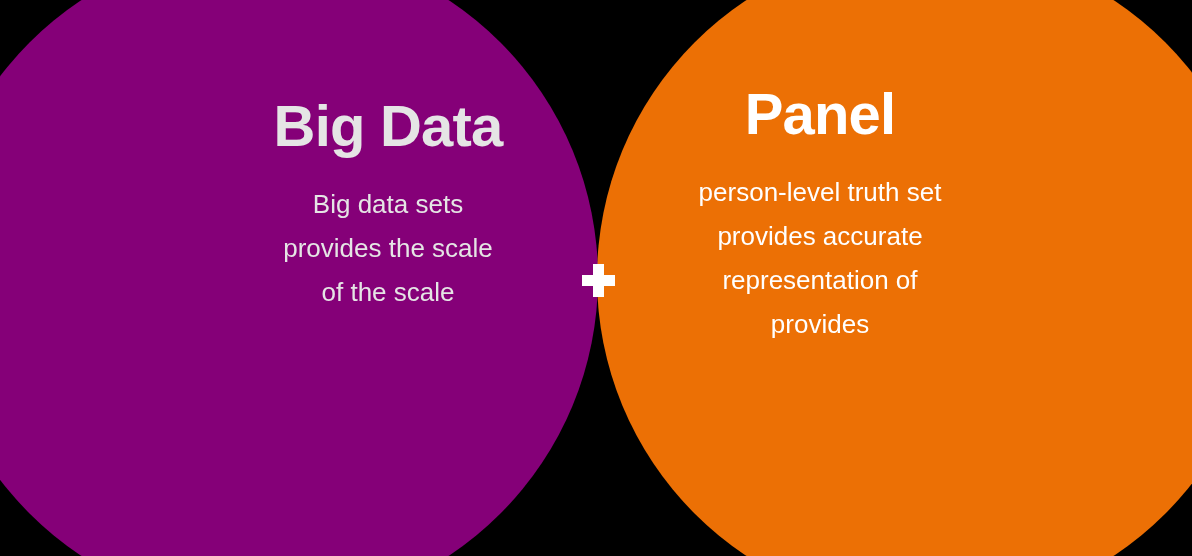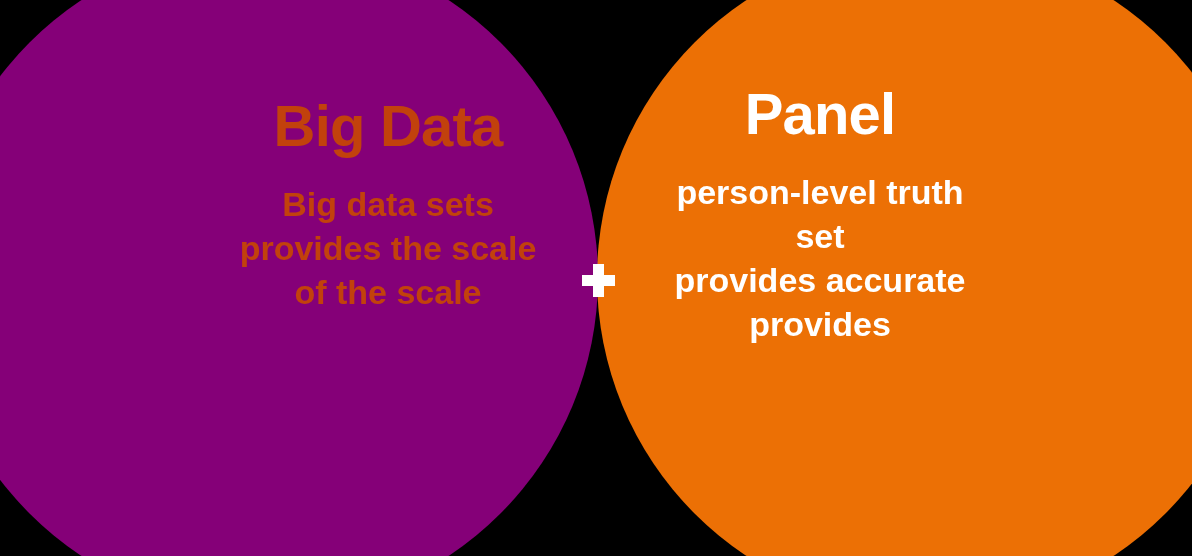--- a/index.html
+++ b/index.html
@@ -48,22 +48,22 @@
   }
   .lobe-title {
     font-size: 58px;
     font-weight: 700;
     line-height: 1.04;
     letter-spacing: -0.8px;
     margin: 0 0 26px 0;
     white-space: nowrap;
   }
   .lobe-body {
-    font-size: 34px;
-    font-weight: 700;
+    font-size: 26px;
+    font-weight: 400;
     line-height: 44px;
     margin: 0;
   }
   .lobe-body .line {
     display: block;
   }
   #plus-badge {
     position: absolute;
     left: 582px;
     top: 264px;
@@ -106,34 +106,35 @@
 
     <circle id="circle-right" cx="930" cy="278" r="333" fill="#EC7005"></circle>
 
     <g clip-path="url(#clip-left)">
       <circle id="circle-lens" cx="930" cy="278" r="333" clip-path="url(#clip-right)" fill="#6D30F5"></circle>
     </g>
   </svg>
 
   <div class="text-layer">
 
-    <div class="lobe-content" id="left-lobe-content" style="color: #c2410c;">
+    <div class="lobe-content" id="left-lobe-content" style="color: #e5e5e5;">
       <div class="lobe-title">Big Data</div>
       <div class="lobe-body">
         <span class="line">Big data sets</span>
         <span class="line">provides the scale</span>
         <span class="line">of the scale</span>
       </div>
     </div>
 
     <div class="lobe-content" id="right-lobe-content" style="color: rgb(255, 255, 255);">
       <div class="lobe-title">Panel</div>
       <div class="lobe-body">
         <span class="line">person-level truth set</span>
         <span class="line">provides accurate</span>
+        <span class="line">representation of</span>
         <span class="line">provides</span>
       </div>
     </div>
 
     <div id="plus-badge" style="left: 581.5px; top: 263.5px;">
       <div class="bar-h" style="background: rgb(255, 255, 255);"></div>
       <div class="bar-v" style="background: rgb(255, 255, 255);"></div>
     </div>
 
   </div>

